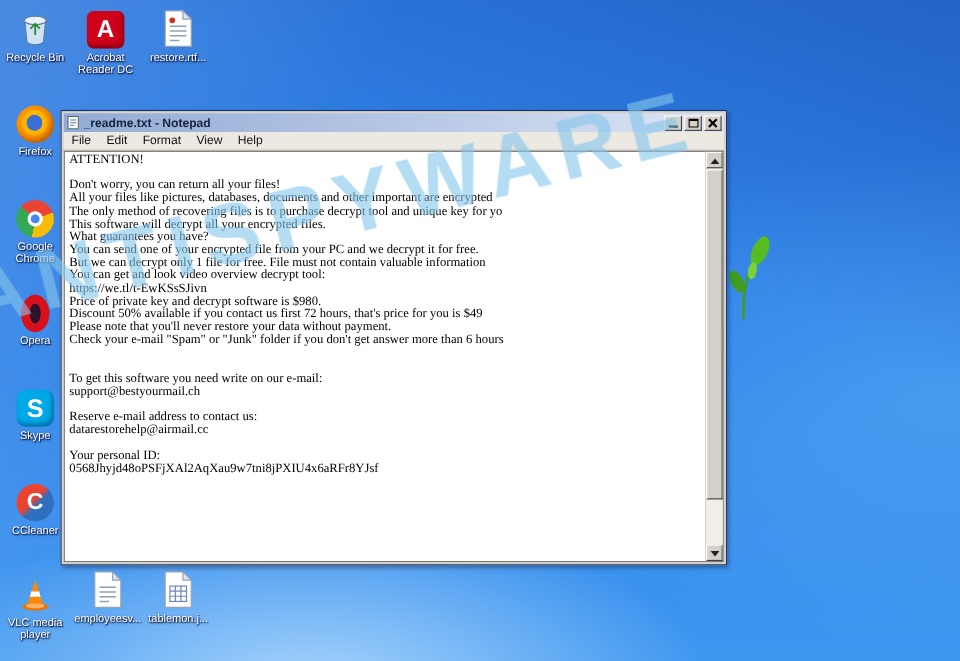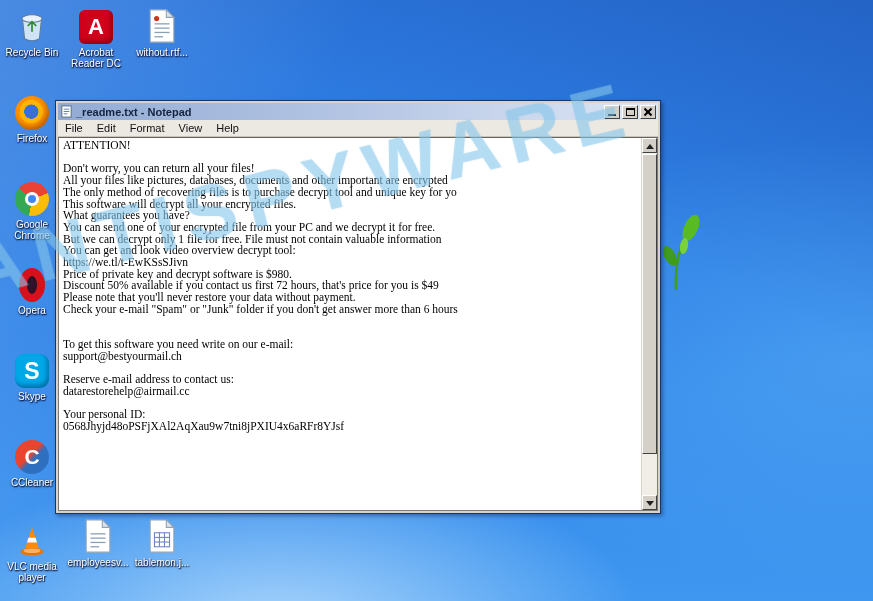--- a/index.html
+++ b/index.html
@@ -129,21 +129,21 @@
         <path d="M17 1 l7 7 h-7 Z" fill="#dbe5ef" stroke="#93a3b5" stroke-width="1"></path>
         <g stroke="#8aa0b8" stroke-width="1.2">
           <line x1="6" y1="14" x2="20" y2="14"></line>
             <line x1="6" y1="18" x2="20" y2="18"></line>
           <line x1="6" y1="22" x2="20" y2="22"></line>
             <line x1="6" y1="26" x2="14" y2="26"></line>
         </g>
         <circle cx="8" cy="9" r="2.4" fill="#d0331b"></circle>
       </svg>
     </div>
-    <div class="lbl">without.rtf...</div>
+    <div class="lbl">restore.rtf...</div>
   </div>
 
 
   <div class="dicon" style="left:0px; top:90px;">
     <div class="art-wrap">
       <div class="art firefox-art"></div>
     </div>
     <div class="lbl">Firefox</div>
   </div>
 

